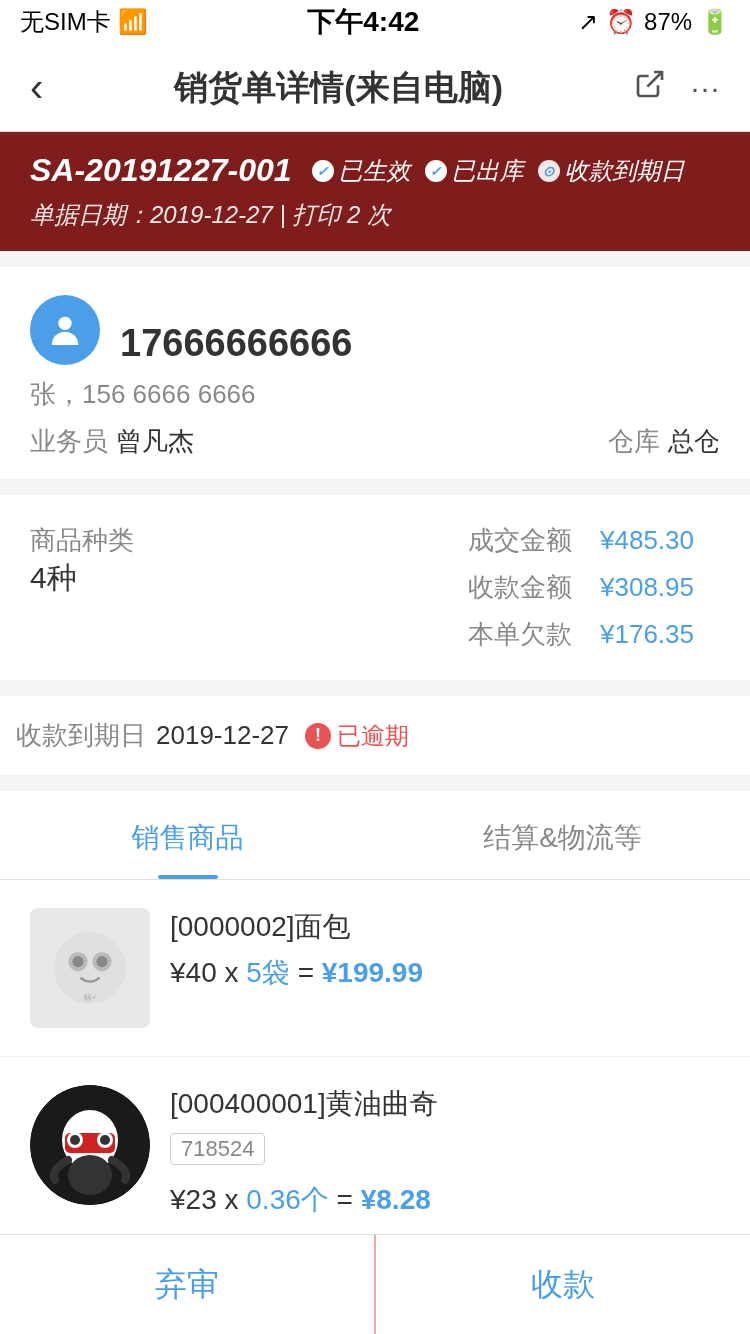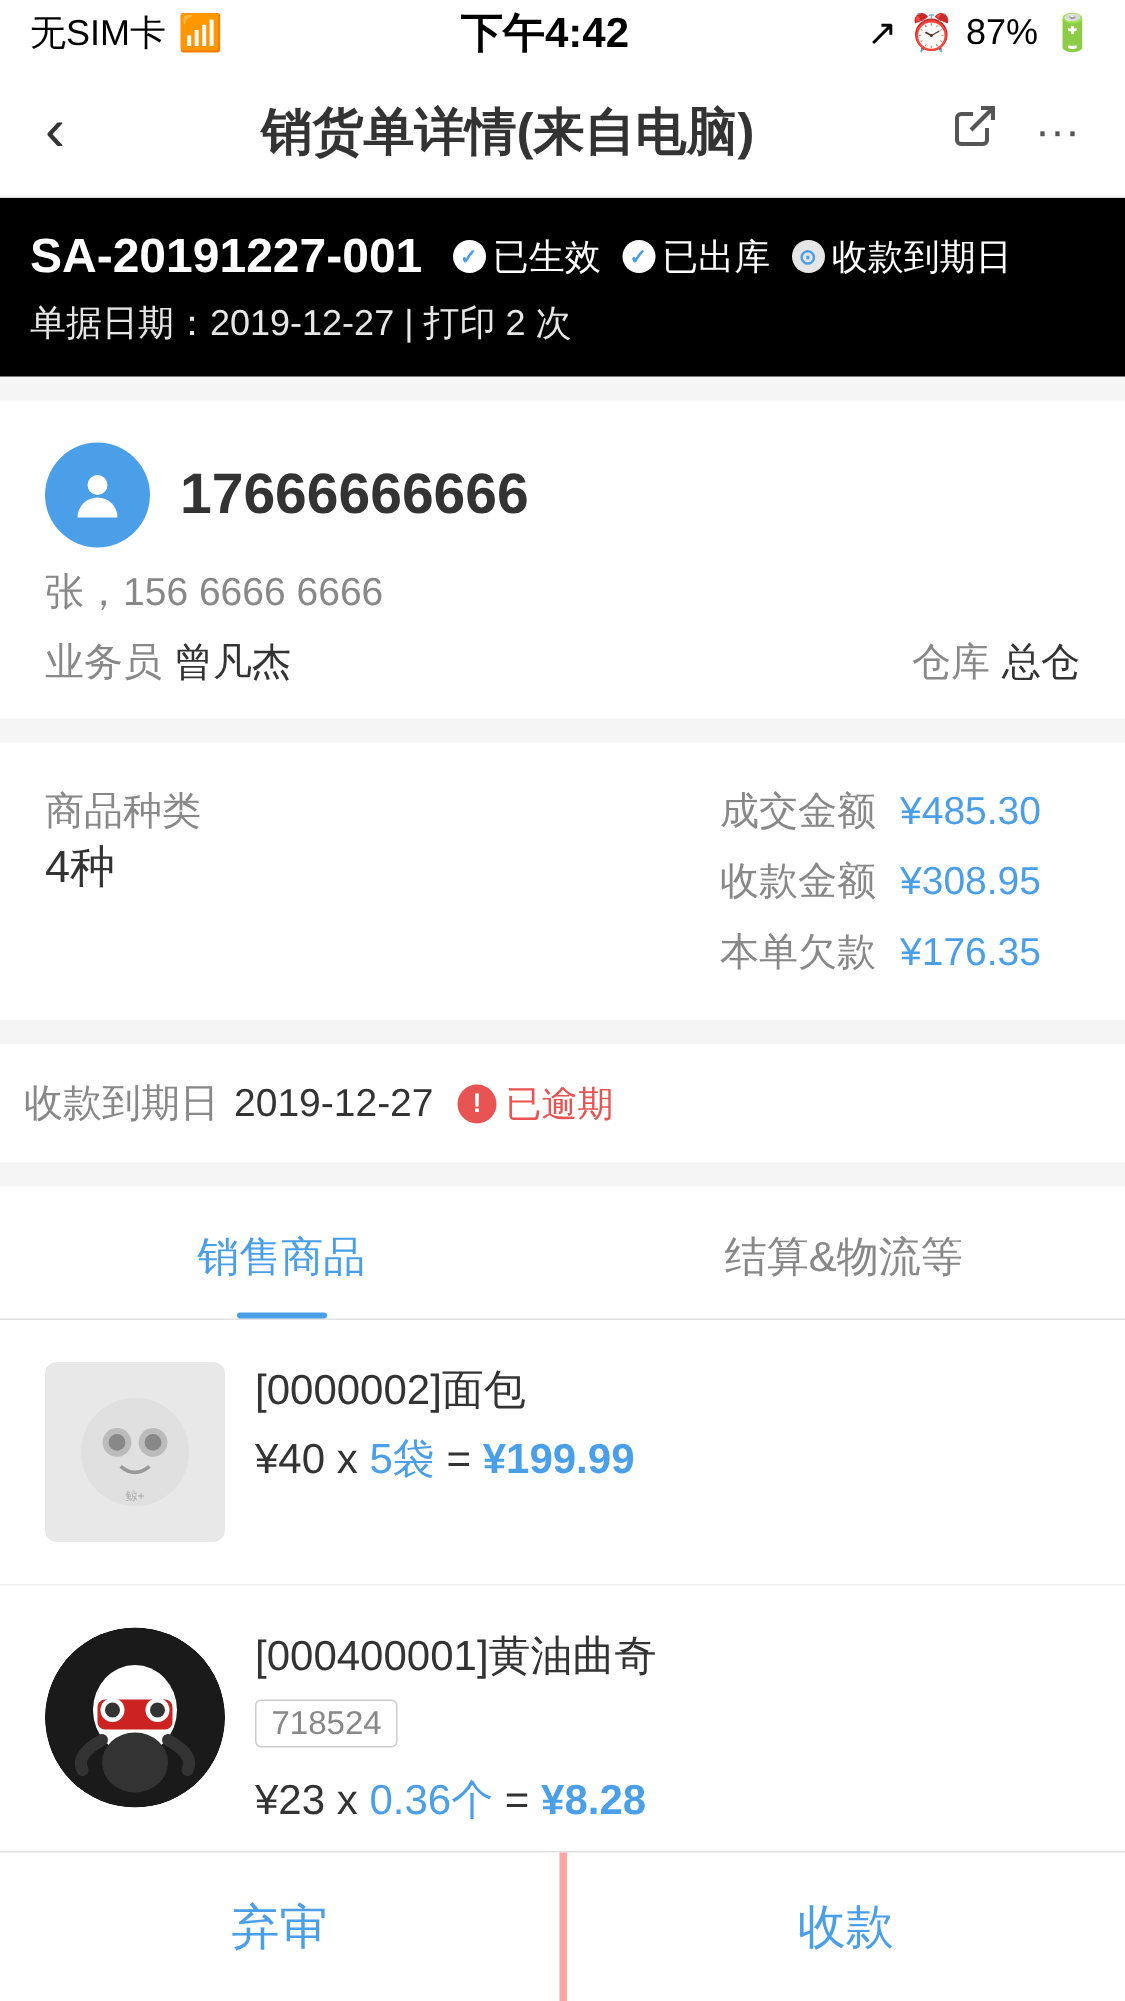--- a/index.html
+++ b/index.html
@@ -38,22 +38,23 @@
       padding: 0 30px;
       border-bottom: 1px solid #e0e0e0;
     }
     .nav-back { font-size: 40px; color: #333; cursor: pointer; }
     .nav-title { font-size: 34px; font-weight: 600; color: #333; }
     .nav-actions { display: flex; align-items: center; gap: 24px; }
     .nav-share, .nav-more { font-size: 30px; color: #555; cursor: pointer; }
 
     
     .header-banner {
-      background: #000000;
-      padding: 20px 20px;
+      background: #7f1d1d;
+      padding: 20px 30px;
+      font-style: italic;
     }
     .header-banner-top {
       display: flex;
       align-items: center;
       gap: 20px;
       margin-bottom: 10px;
     }
     .order-number {
       font-size: 32px;
       font-weight: 700;
@@ -92,21 +93,21 @@
     }
 
     
     .customer-section {
       background: #fff;
       padding: 28px 30px 20px;
       margin-top: 16px;
     }
     .customer-top {
       display: flex;
-      align-items: center;
+      align-items: flex-end;
       gap: 20px;
       margin-bottom: 12px;
     }
     .customer-avatar {
       width: 70px;
       height: 70px;
       border-radius: 50%;
       background: #4a9fe8;
       display: flex;
       align-items: center;
@@ -164,21 +165,21 @@
     }
     .stats-right {
       display: flex;
       flex-direction: column;
       align-items: flex-end;
       gap: 12px;
     }
     .stat-row {
       display: flex;
       align-items: center;
-      gap: 16px;
+      gap: 28px;
       font-size: 26px;
     }
     .stat-row-label {
       color: #888;
     }
     .stat-row-value {
       color: #4a9fe8;
       font-weight: 500;
       min-width: 120px;
       text-align: left;
@@ -316,21 +317,21 @@
     .action-btn {
       flex: 1;
       display: flex;
       align-items: center;
       justify-content: center;
       font-size: 32px;
       cursor: pointer;
       color: #4a9fe8;
     }
     .action-btn:first-child {
-      border-right: 5px solid #fca5a5;
+      border-right: 2px solid #fca5a5;
     }
 
     
     .owl-placeholder {
       width: 100%;
       height: 100%;
       background: #e8e8e8;
       display: flex;
       align-items: center;
       justify-content: center;

